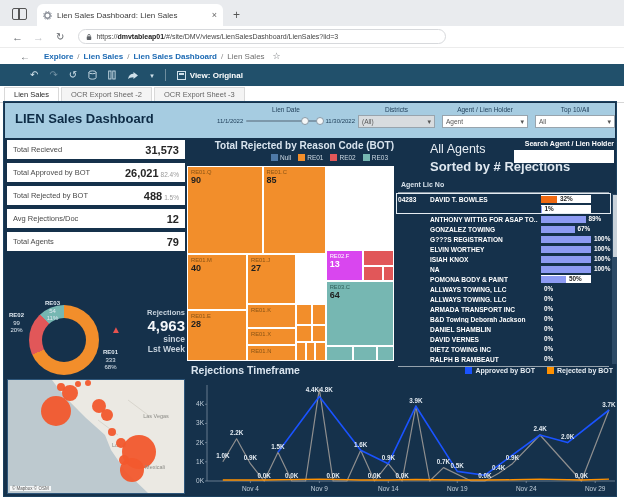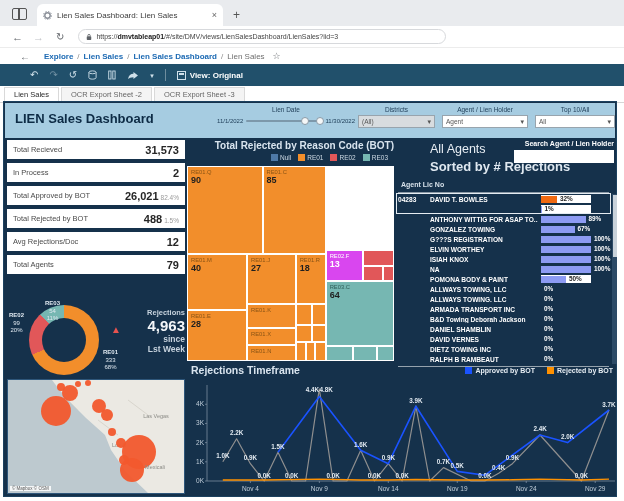--- a/index.html
+++ b/index.html
@@ -226,24 +226,20 @@
         <span>All</span>
           <span class="caret">▾</span>
       </div>
     </div>
   </div>
 
   <div class="kpicol" id="kpicol">
       <div class="kpicard">
         <span class="kpilabel">Total Recieved</span>
         <span class="kpival">31,573</span>
-      </div>
-      <div class="kpicard">
-        <span class="kpilabel">In Process</span>
-        <span class="kpival">2</span>
       </div>
       <div class="kpicard">
         <span class="kpilabel">Total Approved by BOT</span>
         <span class="kpival">26,021<span class="kpisub">82.4%</span></span>
       </div>
       <div class="kpicard">
         <span class="kpilabel">Total Rejected by BOT</span>
         <span class="kpival">488<span class="kpisub">1.5%</span></span>
       </div>
       <div class="kpicard">
@@ -337,24 +333,20 @@
           <span class="code">RE01.C</span>
           <span class="val">85</span>
         </div>
         <div class="tcell RE01" style="left: 0%; top: 45%; width: 29%; height: 29%; background: rgb(242, 142, 43);">
           <span class="code">RE01.M</span>
           <span class="val">40</span>
         </div>
         <div class="tcell RE01" style="left: 29%; top: 45%; width: 23.5%; height: 26%; background: rgb(242, 142, 43);">
           <span class="code">RE01.J</span>
           <span class="val">27</span>
-        </div>
-        <div class="tcell RE01" style="left: 52.5%; top: 45%; width: 14.5%; height: 26%; background: rgb(242, 142, 43);">
-          <span class="code">RE01.R</span>
-          <span class="val">18</span>
         </div>
         <div class="tcell RE02" style="left: 67%; top: 43%; width: 18%; height: 16%; background: #d946ef;">
           <span class="code">RE02.F</span>
           <span class="val">13</span>
         </div>
         <div class="tcell RE02" style="left: 85%; top: 43%; width: 15%; height: 8.5%; background: rgb(225, 87, 89);"></div>
         <div class="tcell RE02" style="left: 85%; top: 51.5%; width: 9.5%; height: 7.5%; background: rgb(225, 87, 89);"></div>
         <div class="tcell RE02" style="left: 94.5%; top: 51.5%; width: 5.5%; height: 7.5%; background: rgb(225, 87, 89);"></div>
         <div class="tcell RE03" style="left: 67%; top: 59%; width: 33%; height: 33.5%; background: rgb(118, 183, 178);">
           <span class="code">RE03.C</span>

